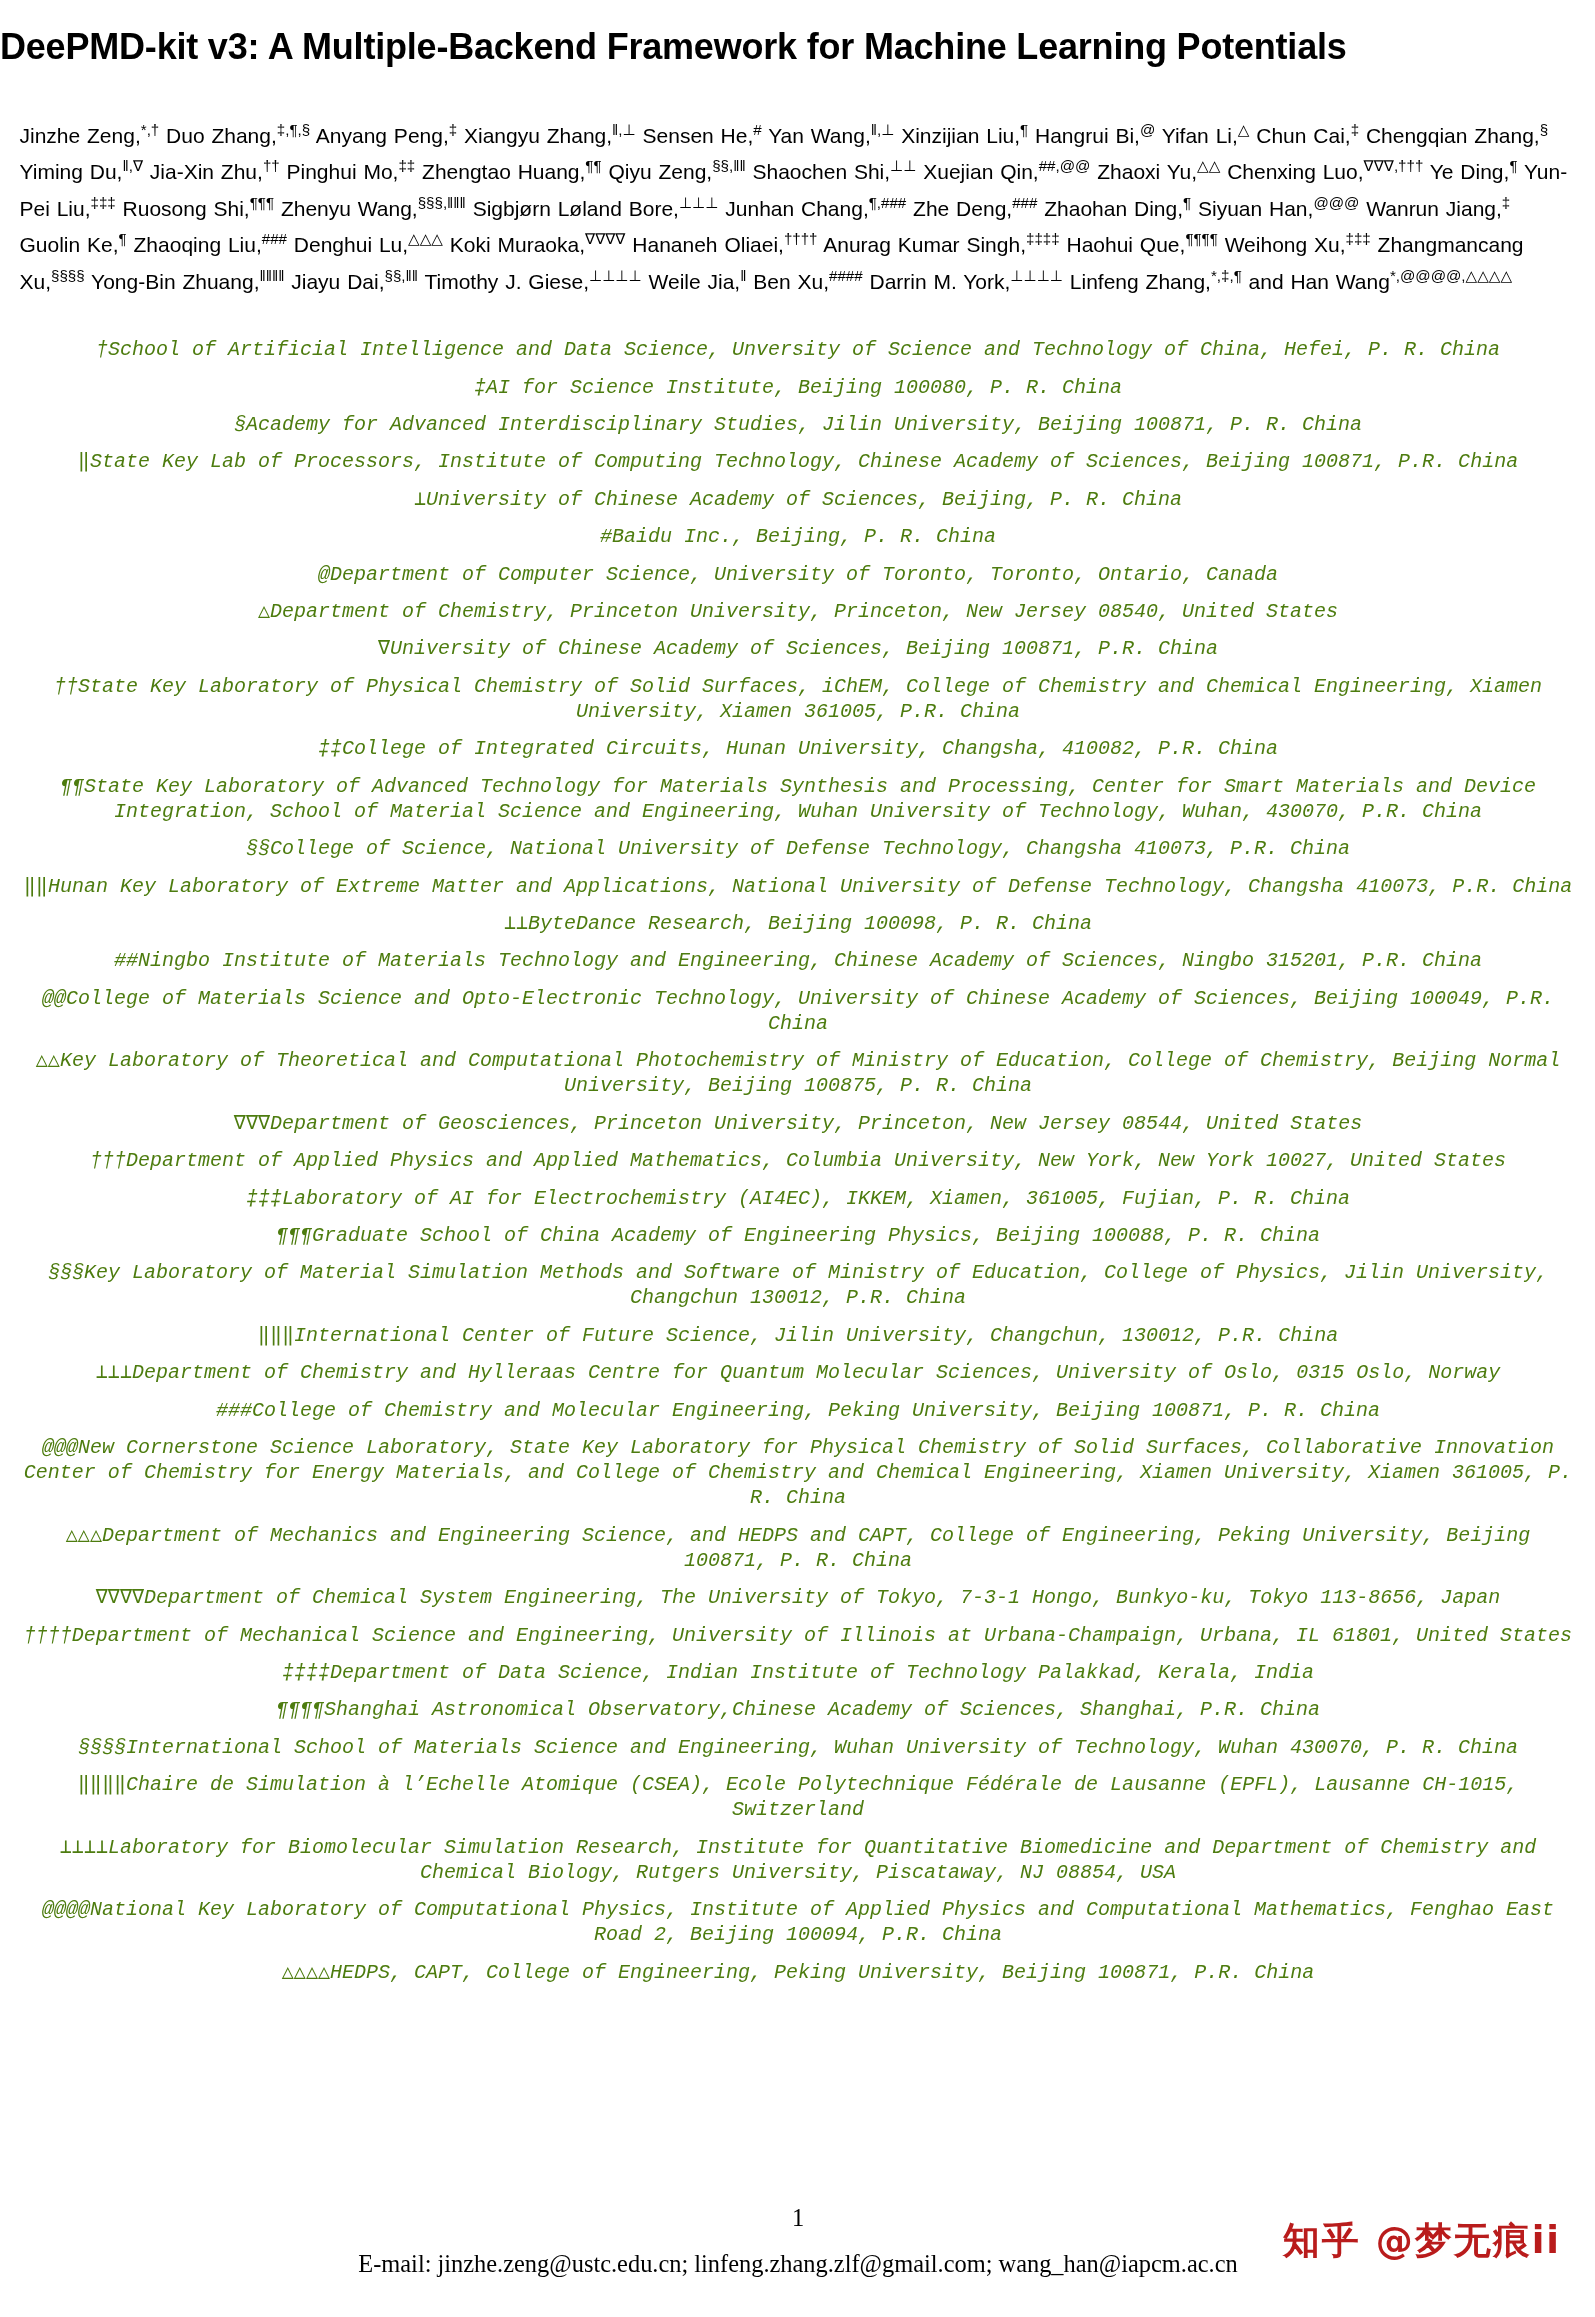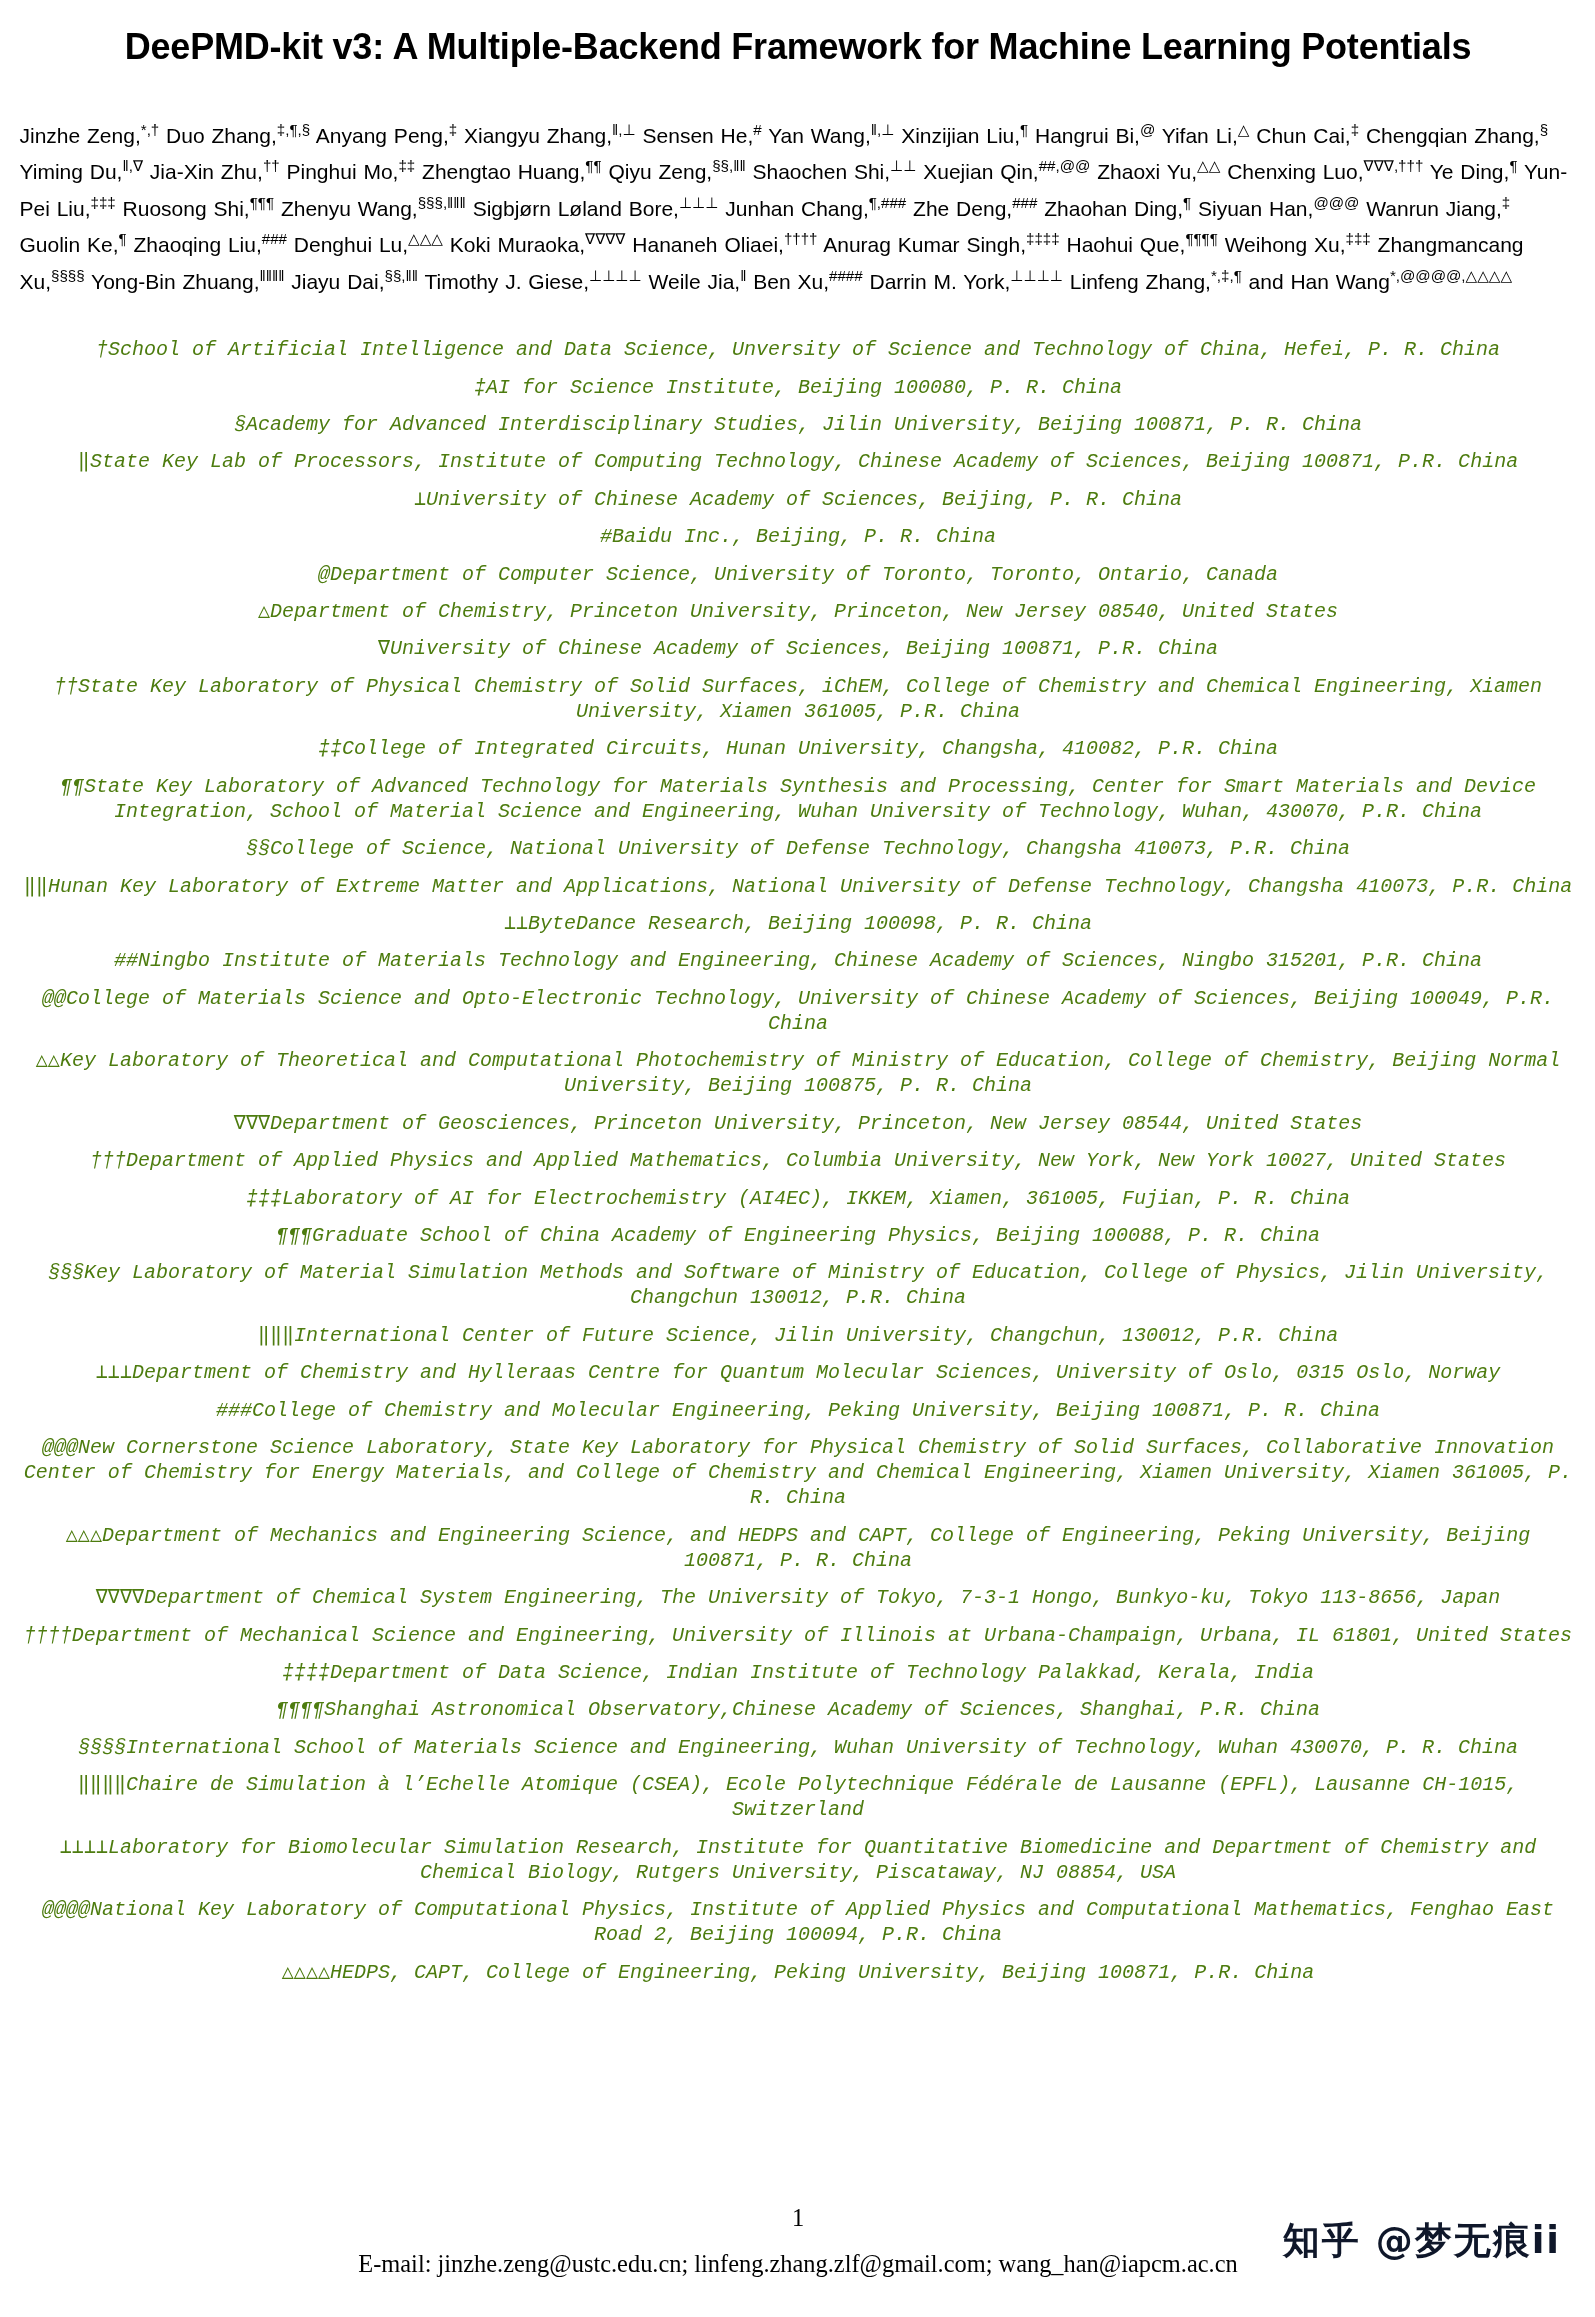--- a/index.html
+++ b/index.html
@@ -23,21 +23,21 @@
     box-sizing: border-box;
     padding: 0;
   }
 
   
   .title {
     font-family: "Liberation Sans", sans-serif;
     font-weight: bold;
     font-size: 36px;
     letter-spacing: -0.2px;
-    text-align: center;
+    text-align: left;
     margin: 0;
     padding-top: 27px;
     line-height: 1.1;
     color: #000;
   }
 
   
   .authors {
     font-family: "Liberation Sans", sans-serif;
     font-size: 21px;
@@ -97,21 +97,21 @@
   }
 
   
   .watermark {
     position: absolute;
     right: 35px;
     bottom: 51px;
     font-family: "DejaVu Sans", sans-serif;
     font-size: 37px;
     font-weight: bold;
-    color: #0f172a;
+    color: #b91c1c;
     letter-spacing: 2px;
     pointer-events: none;
     user-select: none;
     white-space: nowrap;
   }
 </style>
 </head>
 <body>
 
 <div class="page">

